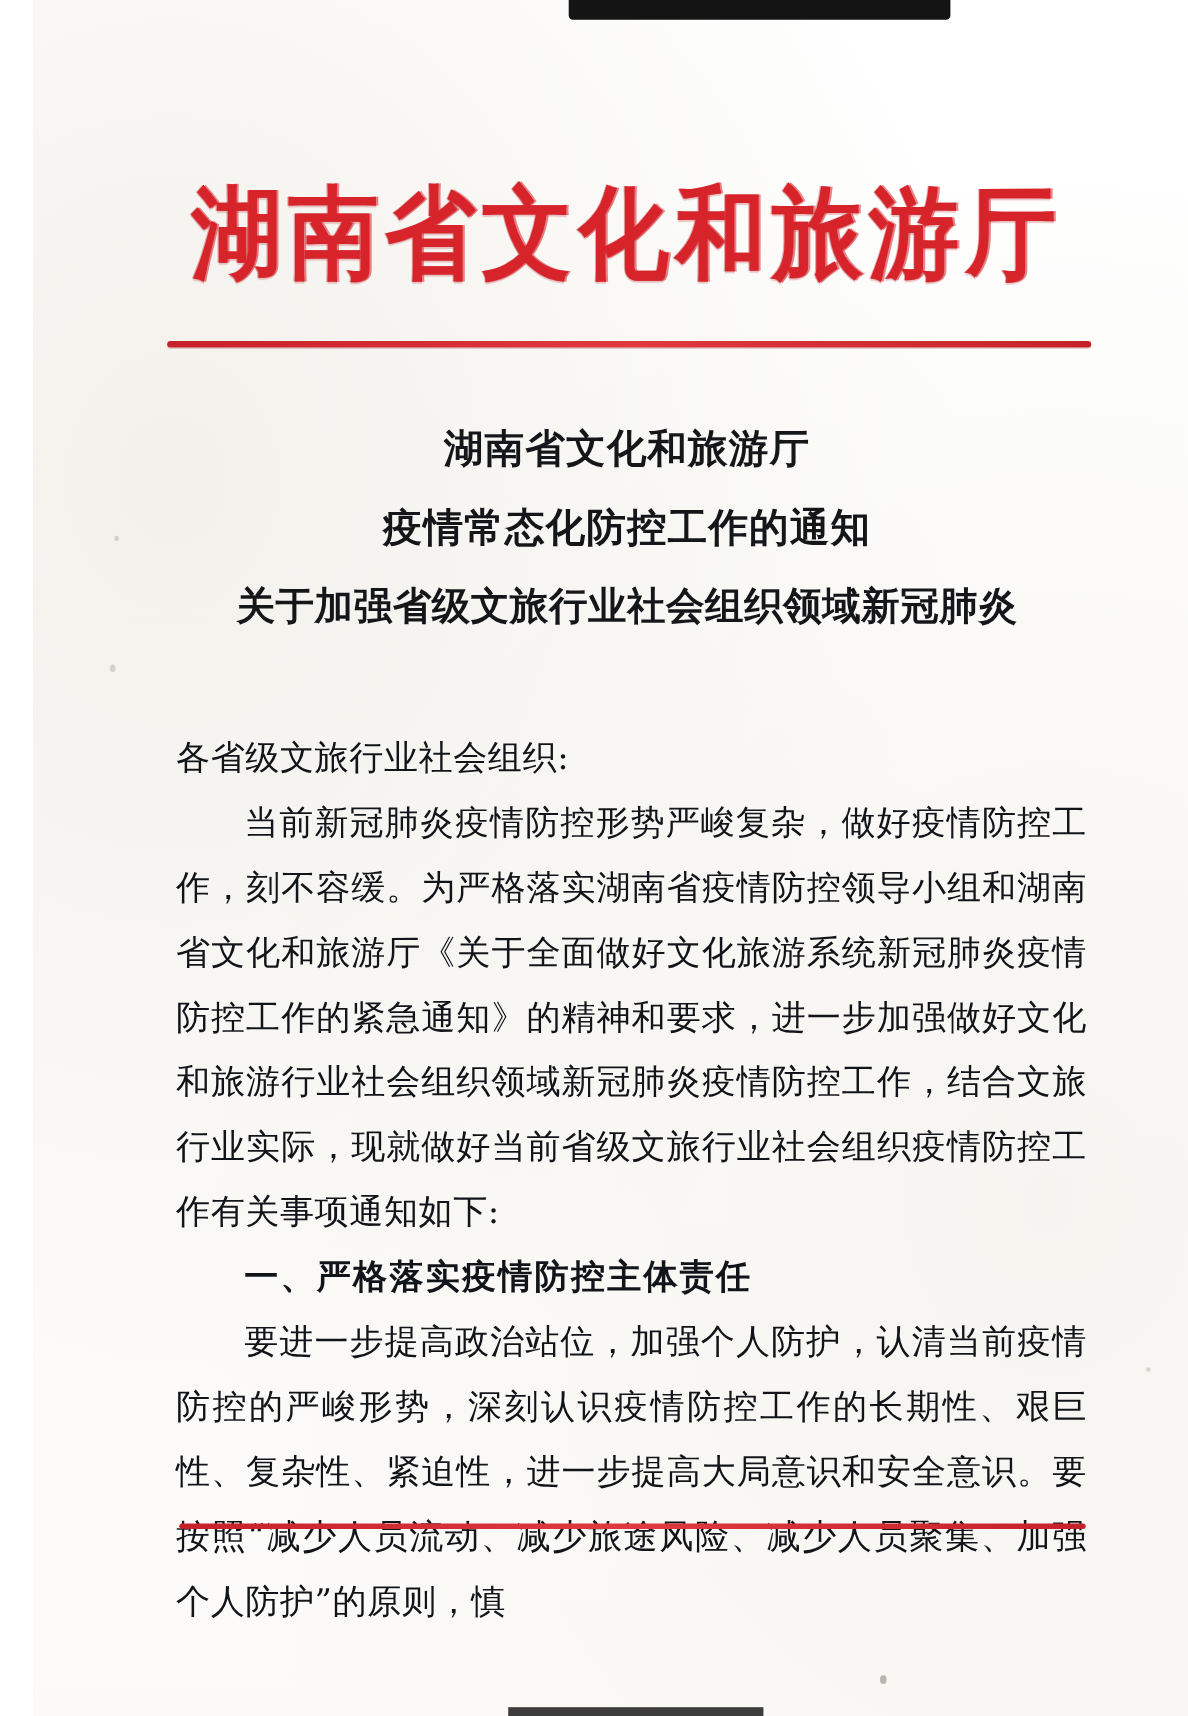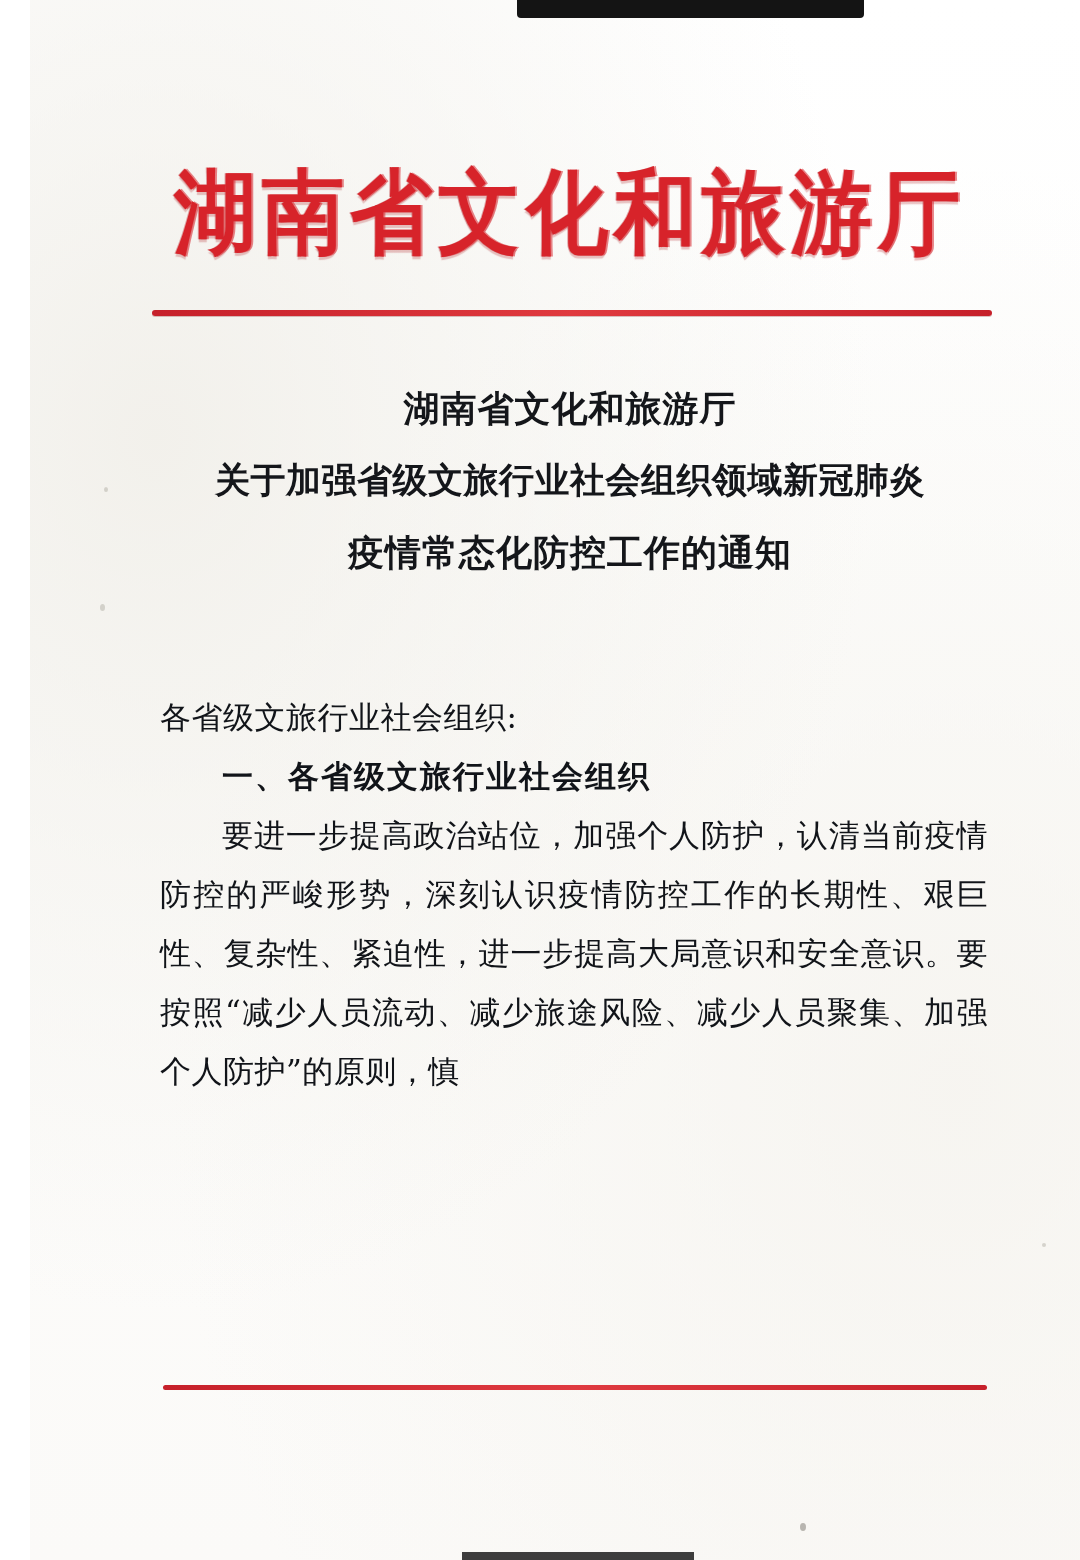--- a/index.html
+++ b/index.html
@@ -108,21 +108,21 @@
     white-space: nowrap;
   }
   .doc-title .line-wide {
     font-size: 35px;
     letter-spacing: 0.5px;
   }
 
   
   .body-text {
     position: absolute;
-    top: 688px;
+    top: 660px;
     left: 130px;
     width: 828px;
     color: #111419;
     font-size: 31px;
     line-height: 59px;
     letter-spacing: 0.5px;
     text-align: justify;
     text-justify: inter-character;
   }
   .body-text p {
@@ -156,27 +156,28 @@
   <div class="top-artifact"></div>
 
   <div class="letterhead">
     <span class="letterhead-title">湖南省文化和旅游厅</span>
   </div>
 
   <div class="rule-top"></div>
 
   <div class="doc-title">
     <span class="line">湖南省文化和旅游厅</span>
+    <span class="line">疫情常态化防控工作的通知</span>
     <span class="line line-wide">关于加强省级文旅行业社会组织领域新冠肺炎</span>
-    <span class="line">疫情常态化防控工作的通知</span>
   </div>
 
   <div class="body-text">
     <p>各省级文旅行业社会组织:</p>
-    <p class="heading">一、各省级文旅行业社会组织</p>
+    <p class="indent">当前新冠肺炎疫情防控形势严峻复杂，做好疫情防控工作，刻不容缓。为严格落实湖南省疫情防控领导小组和湖南省文化和旅游厅《关于全面做好文化旅游系统新冠肺炎疫情防控工作的紧急通知》的精神和要求，进一步加强做好文化和旅游行业社会组织领域新冠肺炎疫情防控工作，结合文旅行业实际，现就做好当前省级文旅行业社会组织疫情防控工作有关事项通知如下:</p>
+    <p class="heading">一、严格落实疫情防控主体责任</p>
     <p class="indent">要进一步提高政治站位，加强个人防护，认清当前疫情防控的严峻形势，深刻认识疫情防控工作的长期性、艰巨性、复杂性、紧迫性，进一步提高大局意识和安全意识。要按照“减少人员流动、减少旅途风险、减少人员聚集、加强个人防护”的原则，慎</p>
   </div>
 
   <div class="rule-bottom"></div>
 
   <div class="speck s1"></div>
   <div class="speck s2"></div>
   <div class="speck s3"></div>
   <div class="speck s4"></div>
 

